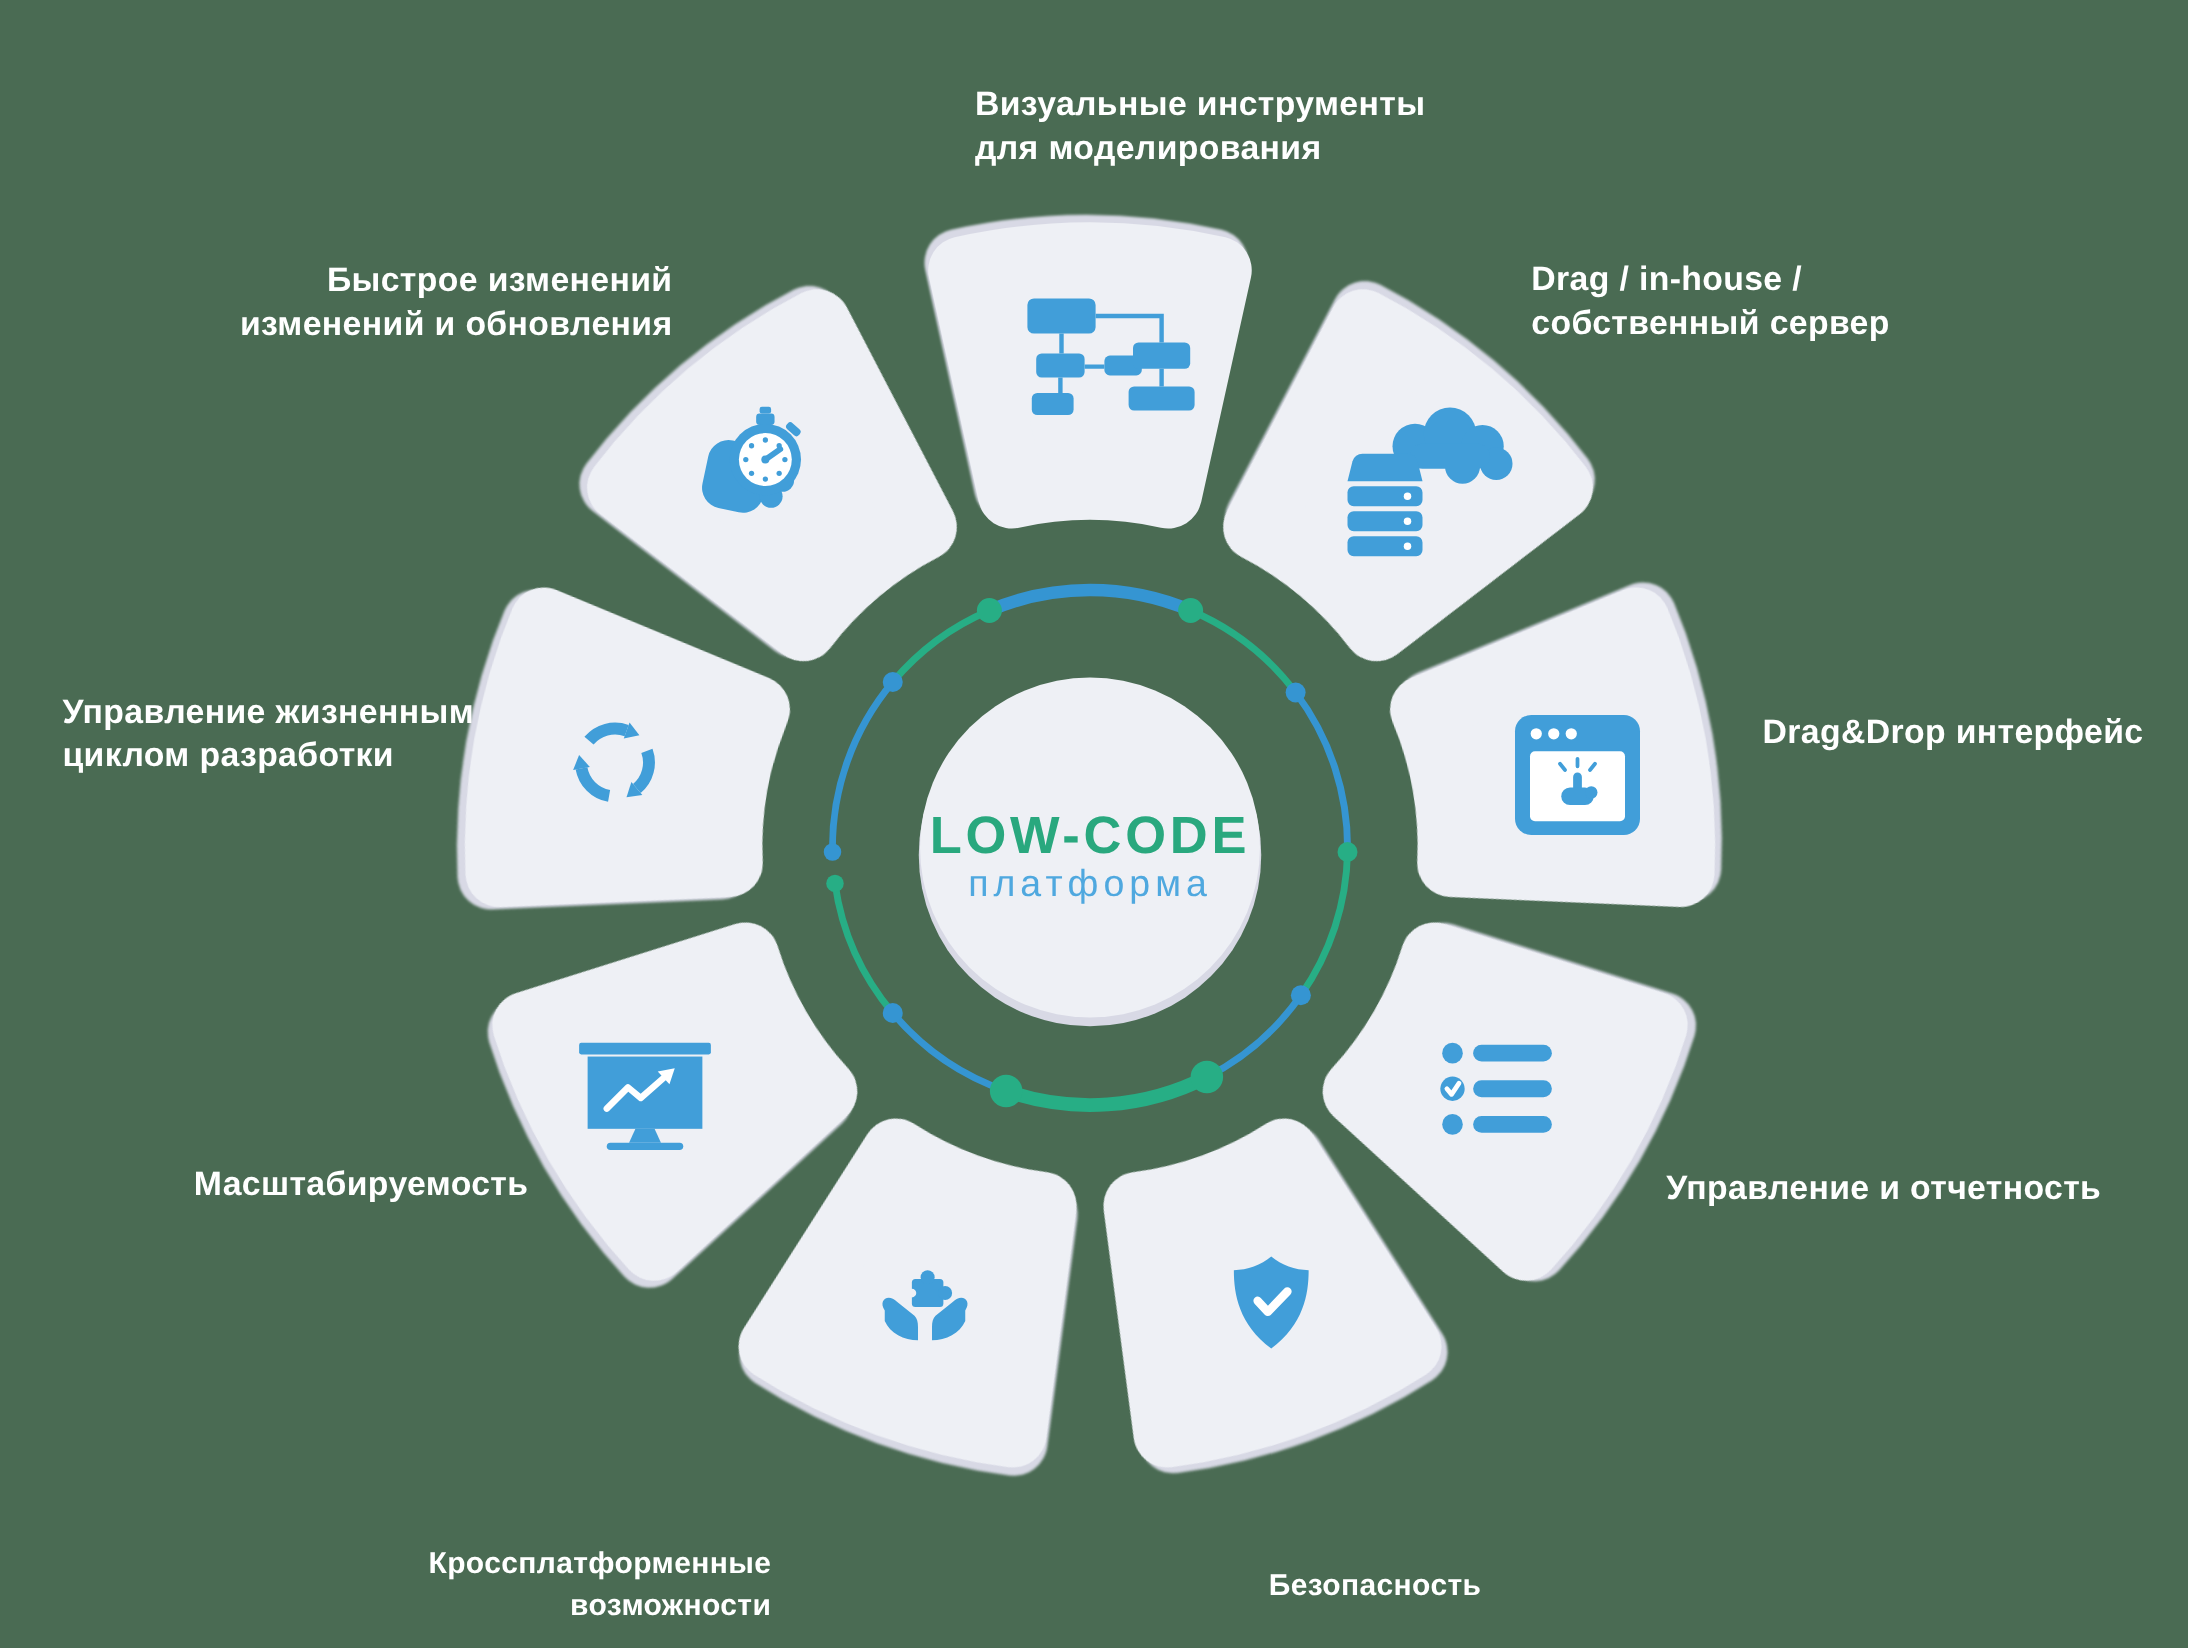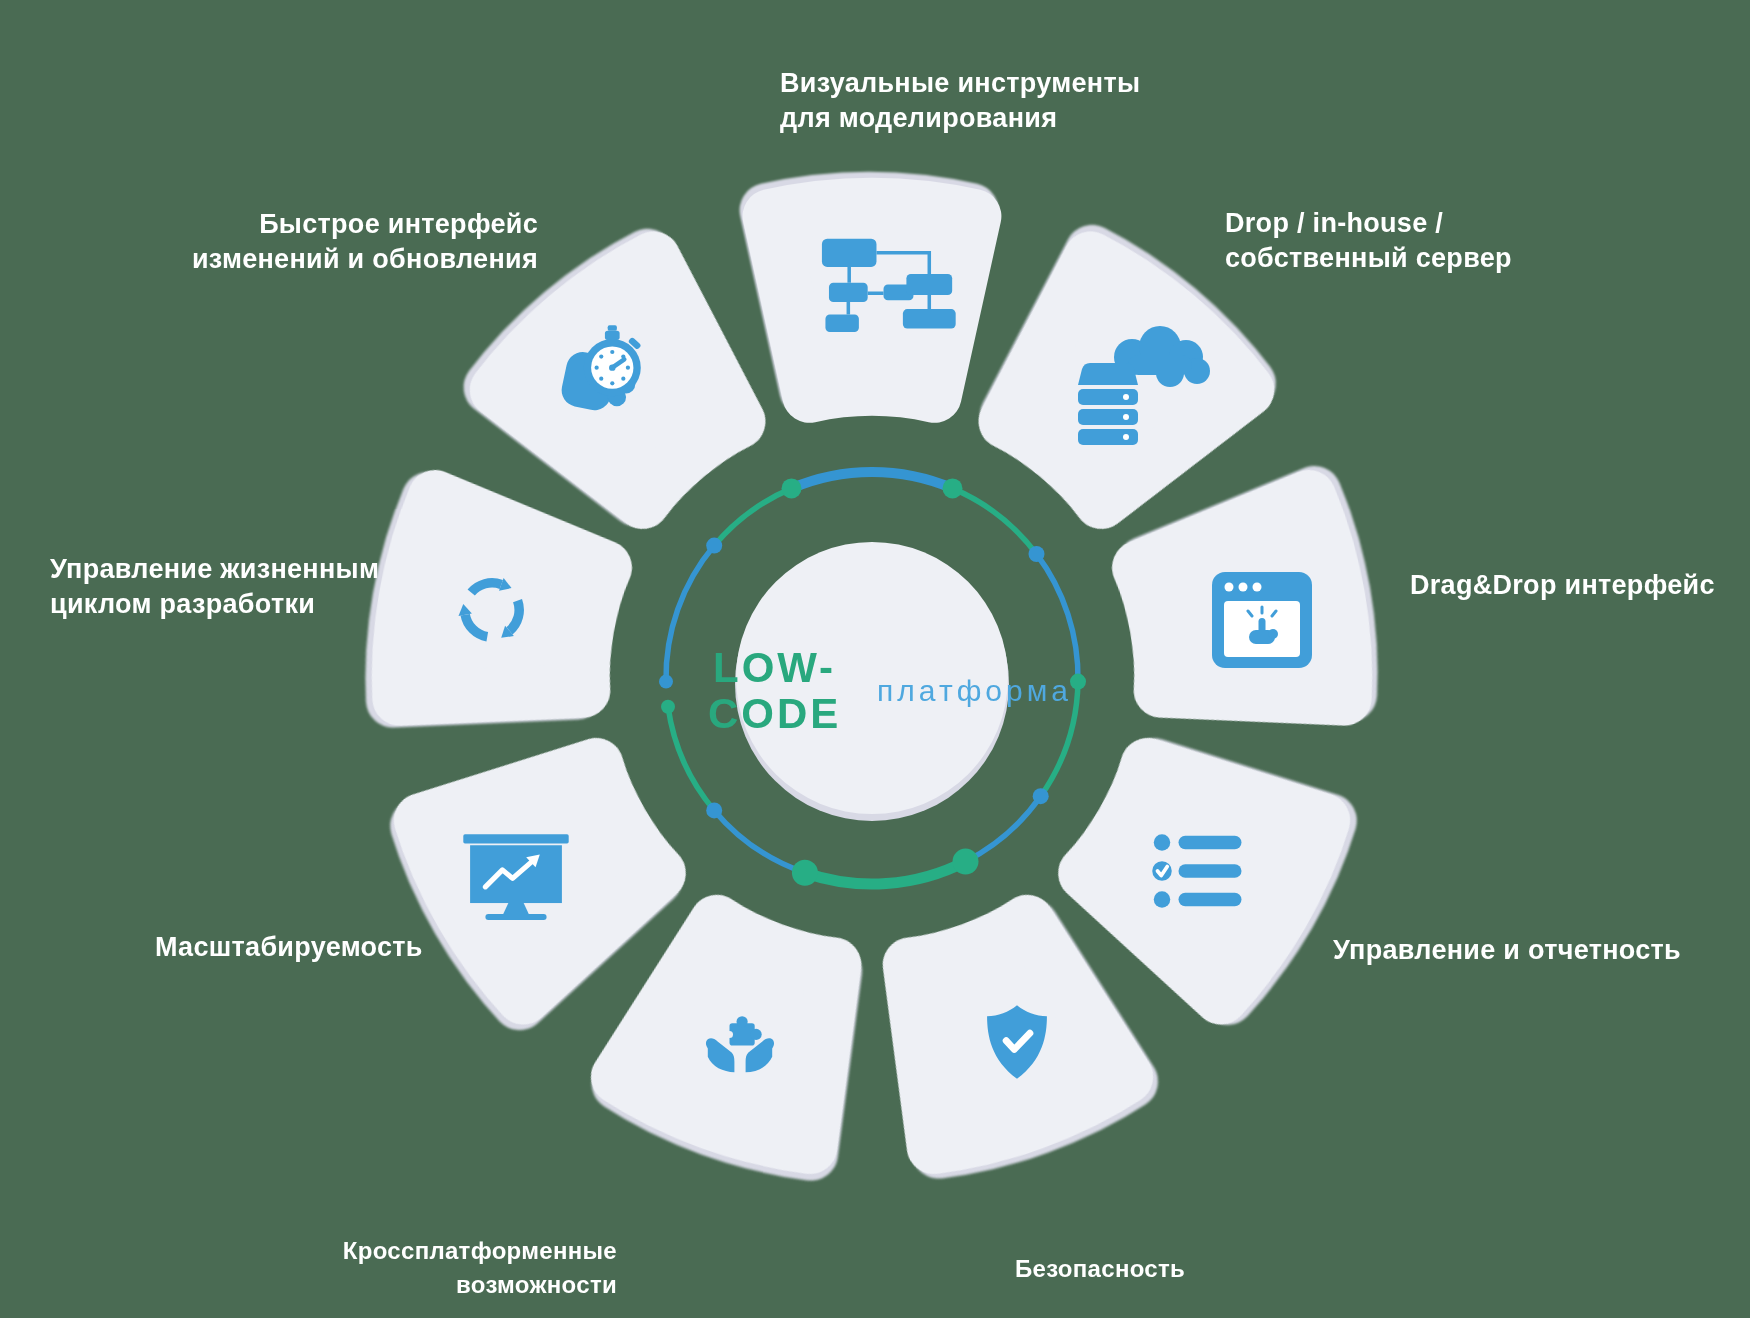--- a/index.html
+++ b/index.html
@@ -45,21 +45,21 @@
     font-size:27px;
     line-height:35px;
     letter-spacing:0.3px;
     white-space:nowrap;
   }
   .seg-label.small{font-size:24px;line-height:34px;}
   .seg-label.r{text-align:right;width:400px;}
   
   .center-text{
     position:absolute;left:672px;top:645px;width:400px;
-    display:flex;flex-direction:row;align-items:center;
+    display:flex;flex-direction:column;align-items:center;
     text-align:center;
   }
   .center-title{
     font-size:42px;font-weight:700;letter-spacing:3px;
     color:var(--title-green,#29A87E);line-height:46px;
   }
   .center-subtitle{
     font-size:30px;font-weight:400;letter-spacing:4px;
     color:var(--subtitle-blue,#4FA8DF);line-height:34px;
   }
@@ -236,21 +236,21 @@
       <circle class="ib" cx="9" cy="-8" r="3.5"></circle>
     </g>
   </svg>
 
   <div class="seg-label" style="left:780px;top:66px;">
     <div>Визуальные инструменты</div>
     <div>для моделирования</div>
   </div>
 
   <div class="seg-label" style="left:1225px;top:206px;">
-    <div>Drop / in-house /</div>
+    <div>Drag / in-house /</div>
     <div>собственный сервер</div>
   </div>
 
   <div class="seg-label" style="left:1410px;top:568px;">
     <div>Drag&amp;Drop интерфейс</div>
   </div>
 
   <div class="seg-label" style="left:1333px;top:933px;">
     <div>Управление и отчетность</div>
   </div>
@@ -267,21 +267,21 @@
   <div class="seg-label" style="left:155px;top:930px;">
     <div>Масштабируемость</div>
   </div>
 
   <div class="seg-label" style="left:50px;top:552px;">
     <div>Управление жизненным</div>
     <div>циклом разработки</div>
   </div>
 
   <div class="seg-label r" style="left:138px;top:207px;">
-    <div>Быстрое интерфейс</div>
+    <div>Быстрое изменений</div>
     <div>изменений и обновления</div>
   </div>
 
   <div class="center-text">
     <div class="center-title">LOW-CODE</div>
     <div class="center-subtitle">платформа</div>
   </div>
 
 </div>
 

